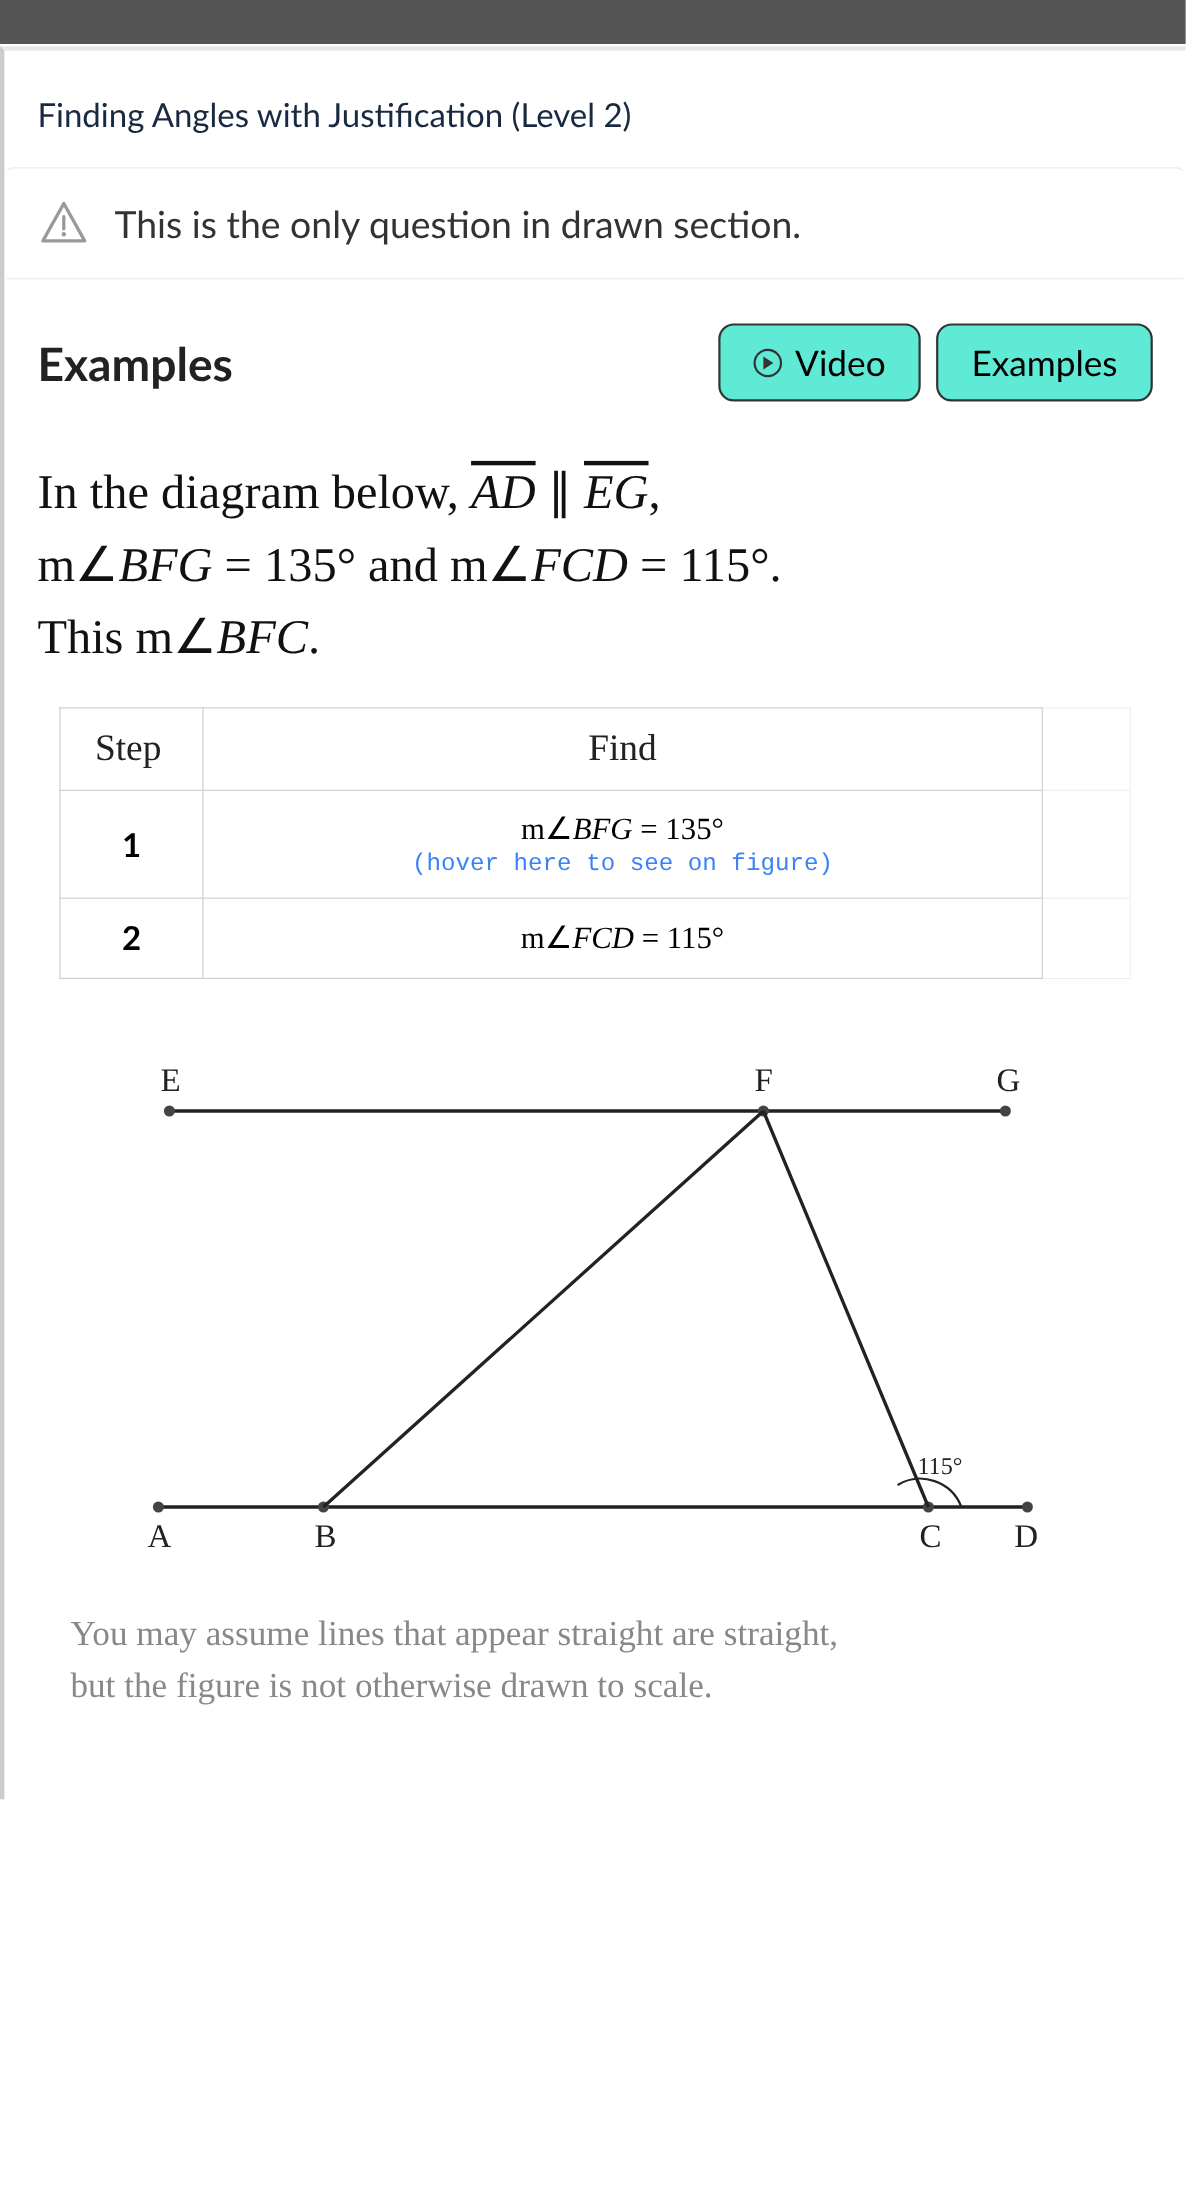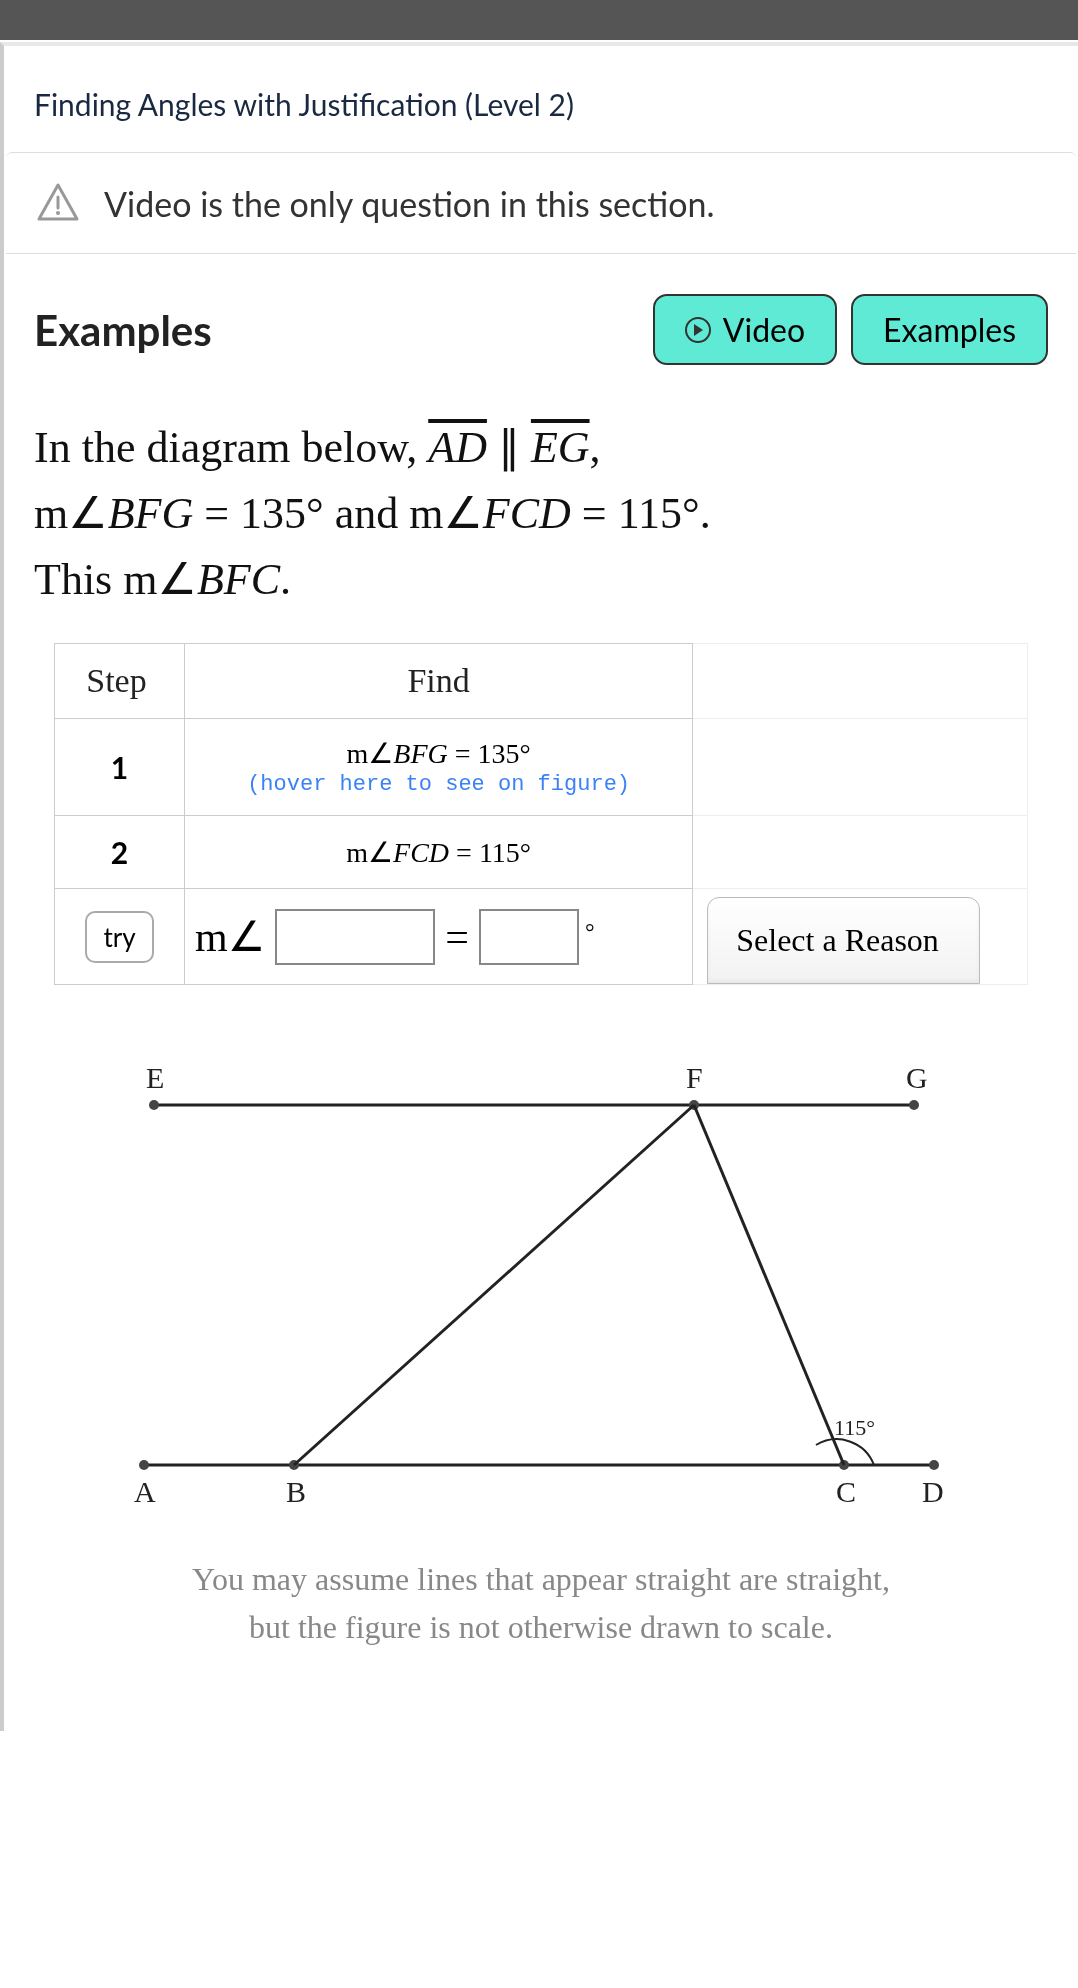--- a/index.html
+++ b/index.html
@@ -163,21 +163,20 @@
     position: absolute;
     font-size: 30px;
     color: #222;
   }
   .ang-label {
     position: absolute;
     font-size: 22px;
     color: #222;
   }
   .footer-note {
-    text-align: center;
     color: #888;
     font-size: 32px;
     font-family: 'Times New Roman', serif;
     margin: 40px 30px 60px 30px;
     line-height: 1.5;
   }
 </style>
 </head>
 <body>
 
@@ -188,21 +187,21 @@
   <h1 class="page-title">Finding Angles with Justification (Level 2)</h1>
 
   <div class="notice-bar">
     <span class="warn-icon">
       <svg width="44" height="44" viewBox="0 0 44 44">
         <polygon points="22,4 41,38 3,38" fill="none" stroke="#999" stroke-width="3" stroke-linejoin="round"></polygon>
         <line x1="22" y1="16" x2="22" y2="27" stroke="#999" stroke-width="3" stroke-linecap="round"></line>
         <circle cx="22" cy="32" r="2" fill="#999"></circle>
       </svg>
     </span>
-    <span class="notice-text">Video is the only question in this section.</span>
+    <span class="notice-text">This is the only question in drawn section.</span>
   </div>
 
   <div class="question-area">
 
     <div class="question-header">
       <div class="question-label">Examples</div>
       <div class="btn-group">
         <button class="pill-btn">
           <span class="play-icon"></span>
           <span>Video</span>
@@ -242,37 +241,20 @@
         </tr>
         <tr>
           <td><span class="step-num">2</span></td>
           <td>
             <span class="angle-math">
               <span>m∠</span><span class="mathit">FCD</span><span> = </span><span>115°</span>
             </span>
           </td>
           <td class="reason-c"></td>
         </tr>
-        <tr>
-          <td>
-            <button class="try-btn">try</button>
-          </td>
-          <td style="text-align:left; padding-left:10px;">
-            <span class="angle-input-row">
-              <span>m∠</span>
-              <span class="angle-box"></span>
-              <span>=</span>
-              <span class="angle-box small"></span>
-              <span class="degree-sup">°</span>
-            </span>
-          </td>
-          <td class="reason-c" style="padding:8px 0 0 14px; text-align:left;">
-            <button class="reason-btn">Select a Reason</button>
-          </td>
-        </tr>
       </tbody>
         </table>
     </div>
 
     <div class="diagram-wrap">
       <svg width="900" height="470">
 
         <line x1="60" y1="60" x2="820" y2="60" stroke="#222" stroke-width="3"></line>
         <circle cx="60" cy="60" r="5" fill="#444"></circle>
         <circle cx="600" cy="60" r="5" fill="#444"></circle>

